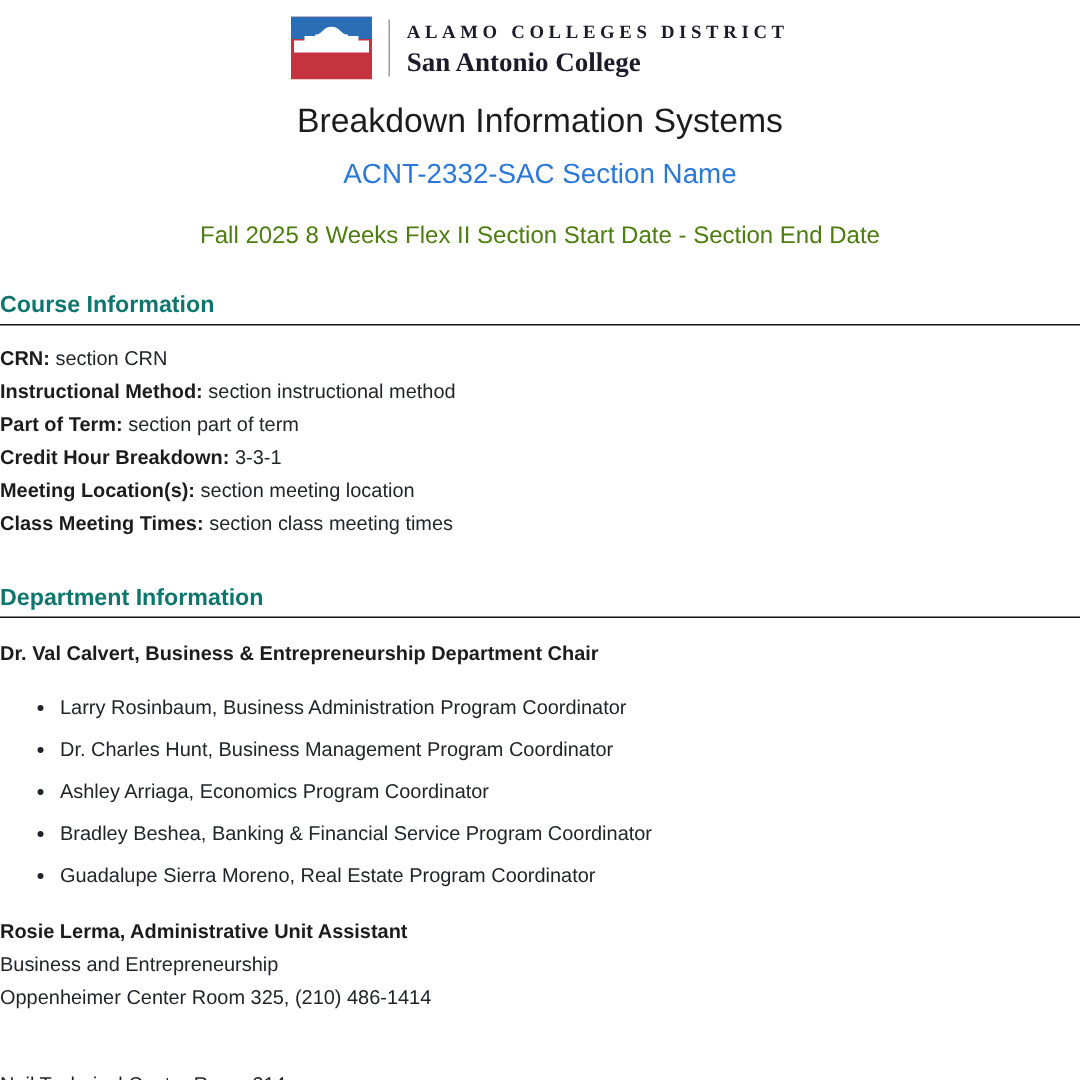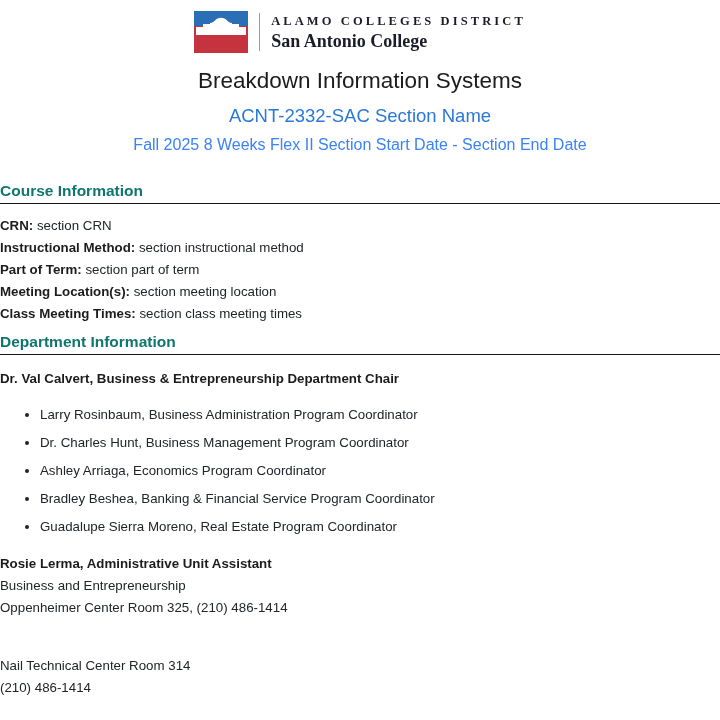--- a/index.html
+++ b/index.html
@@ -15,28 +15,28 @@
     display:flex; justify-content:center; align-items:center;
     gap:11px; margin-top:10px; height:44px;
   }
   .logo-mark { display:block; }
   .logo-divider { width:1px; height:38px; background:#9a9a9a; }
   .logo-text { text-align:left; font-family:"Liberation Serif", serif; color:#1b1b2a; }
   .district-name { font-size:12.5px; font-weight:700; letter-spacing:3.1px; line-height:15px; }
   .college-name { font-size:18px; font-weight:600; line-height:20px; margin-top:2px; }
   .course-title { margin-top:14px; font-size:22.5px; line-height:26px; color:#1c1c1c; }
   .section-title { margin-top:11px; font-size:18.5px; line-height:22px; color:#2a78d8; }
-  .term-line { margin-top:8px; font-size:16px; line-height:20px; color:#3b82f6; }
+  .term-line { margin-top:21px; font-size:16px; line-height:20px; color:#4d7c0f; }
   
   .section-heading {
     margin:0; font-size:15.5px; line-height:17px; font-weight:700; color:#0f766e;
     border-bottom:1px solid #141414; padding-bottom:4px;
   }
   .course-heading-wrap { margin-top:27px; }
-  .dept-heading-wrap { margin-top:8px; }
+  .dept-heading-wrap { margin-top:30px; }
   .fields { padding-top:11px; }
   .field { margin:0; line-height:22px; font-size:13.3px; }
   .field strong, .contact strong, .chair { font-weight:700; color:#1c1c1c; }
   .chair { margin:13px 0 0 0; line-height:22px; font-size:13.3px; }
   ul.coordinators { margin:14px 0 0 0; padding-left:40px; }
   ul.coordinators li { line-height:22px; margin-bottom:6px; font-size:13.3px; }
   .contact { margin:0; line-height:22px; font-size:13.3px; }
   .contact-0 { margin-top:15px; }
   .contact-1 { margin-top:14px; }
 </style>
@@ -75,20 +75,24 @@
   </p>
   <p class="field">
     <strong>Instructional Method:</strong>
     <span>section instructional method</span>
   </p>
   <p class="field">
     <strong>Part of Term:</strong>
     <span>section part of term</span>
   </p>
   <p class="field">
+    <strong>Credit Hour Breakdown:</strong>
+    <span>3-3-1</span>
+  </p>
+  <p class="field">
     <strong>Meeting Location(s):</strong>
     <span>section meeting location</span>
   </p>
   <p class="field">
     <strong>Class Meeting Times:</strong>
     <span>section class meeting times</span>
   </p>
 </div>
 
 <div class="dept-heading-wrap">

